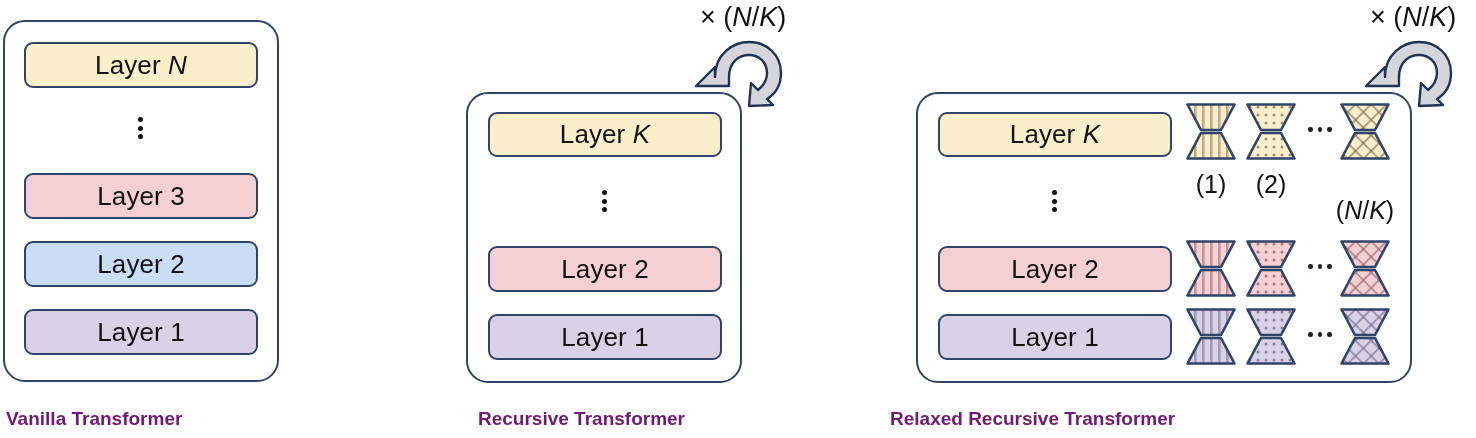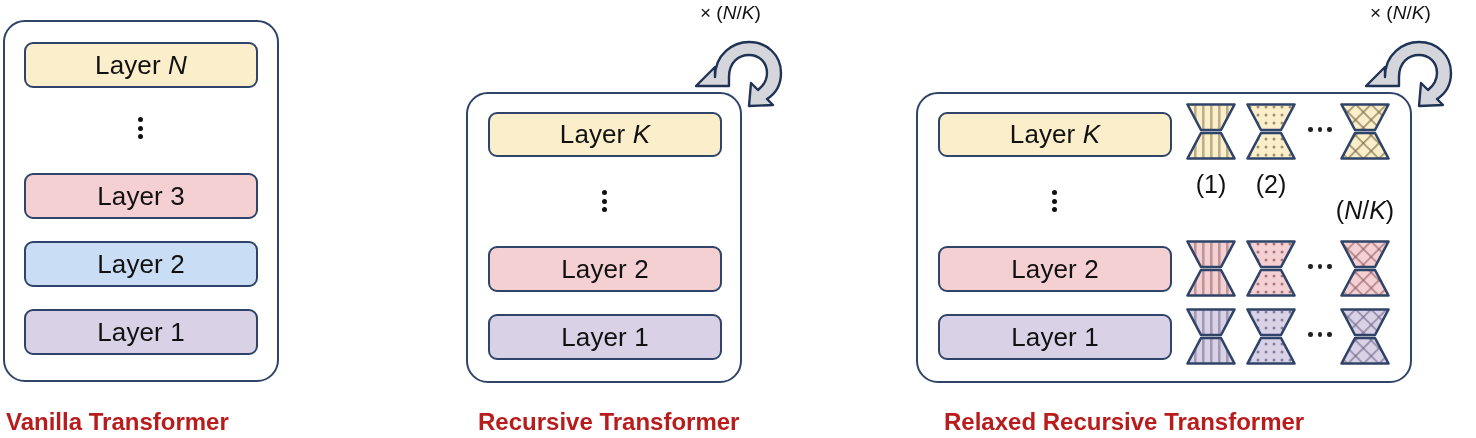--- a/index.html
+++ b/index.html
@@ -22,25 +22,25 @@
   
   .vdots{position:absolute;display:flex;flex-direction:column;
          align-items:center;justify-content:space-between;}
   .vdots span{width:5px;height:5px;background:#111;border-radius:50%;display:block;}
 
   
   .hdots{position:absolute;display:flex;align-items:center;gap:5px;}
   .hdots span{width:4.5px;height:4.5px;background:#222;border-radius:50%;display:block;}
 
   
-  .caption{position:absolute;font-weight:bold;font-size:24px;color:#b91c1c;
+  .caption{position:absolute;font-weight:bold;font-size:19px;color:#701a75;
            white-space:nowrap;}
 
   
-  .mult{position:absolute;font-size:19px;color:#111;white-space:nowrap;}
+  .mult{position:absolute;font-size:27px;color:#111;white-space:nowrap;}
   .mult i{font-style:italic;}
 
   
   .looparrow{position:absolute;}
 
   
   .hg{position:absolute;}
   .hg svg{display:block;}
 
   
@@ -282,14 +282,14 @@
           <rect width="11" height="11" fill="#d9d2e6"></rect>
           <rect x="0" y="0" width="11" height="1.8" fill="#6b6082" opacity="0.6"></rect>
           <rect x="0" y="0" width="1.8" height="11" fill="#6b6082" opacity="0.6"></rect>
         </pattern>
       </defs>
       <path d="M1.5 1.5 L48.5 1.5 L35 27 L15 27 Z" fill="url(#pch-u)" stroke="#2f4468" stroke-width="2.6" stroke-linejoin="round"></path>
       <path d="M15 30 L35 30 L48.5 55.5 L1.5 55.5 Z" fill="url(#pch-u)" stroke="#2f4468" stroke-width="2.6" stroke-linejoin="round"></path>
     </svg>
   </div>
 
-  <div class="caption" style="left:944px;top:408px;">Relaxed Recursive Transformer</div>
+  <div class="caption" style="left:890px;top:408px;">Relaxed Recursive Transformer</div>
 </div>
 
 </body></html>

